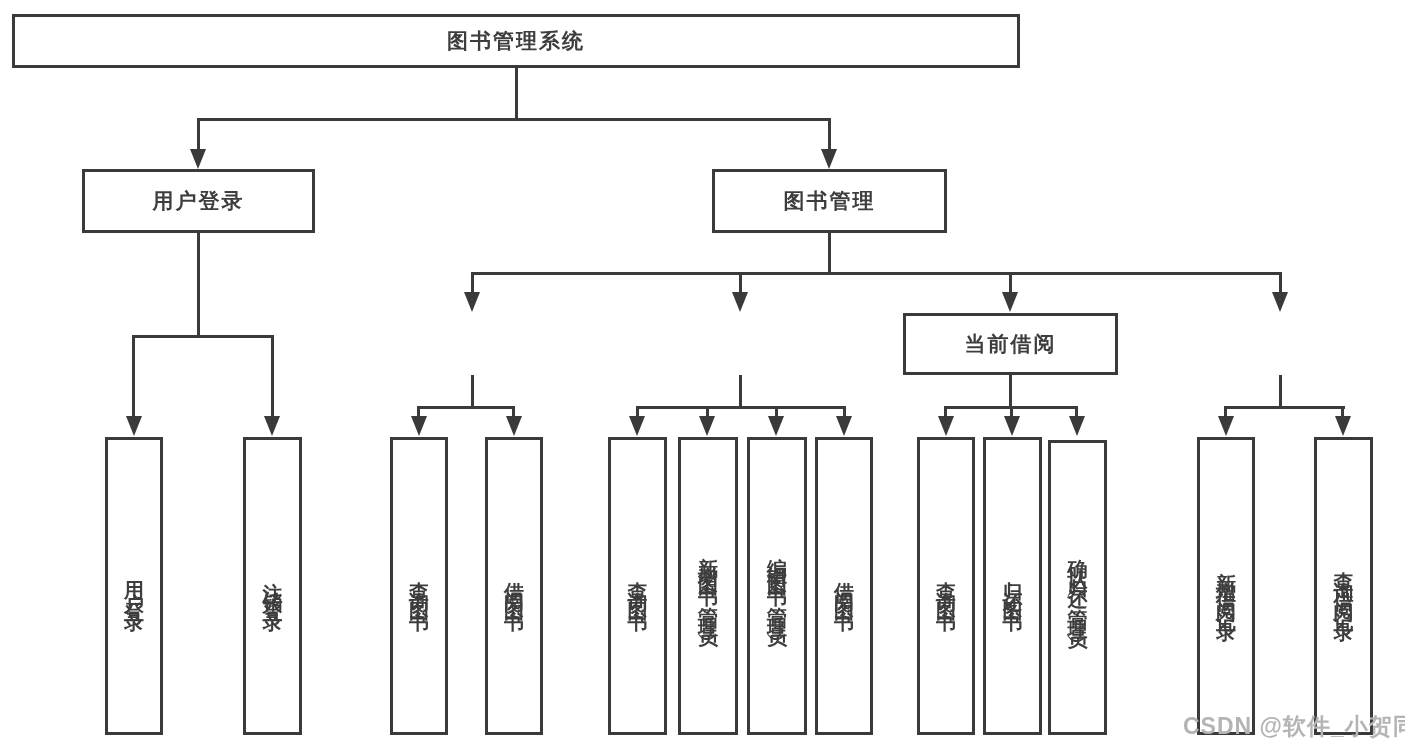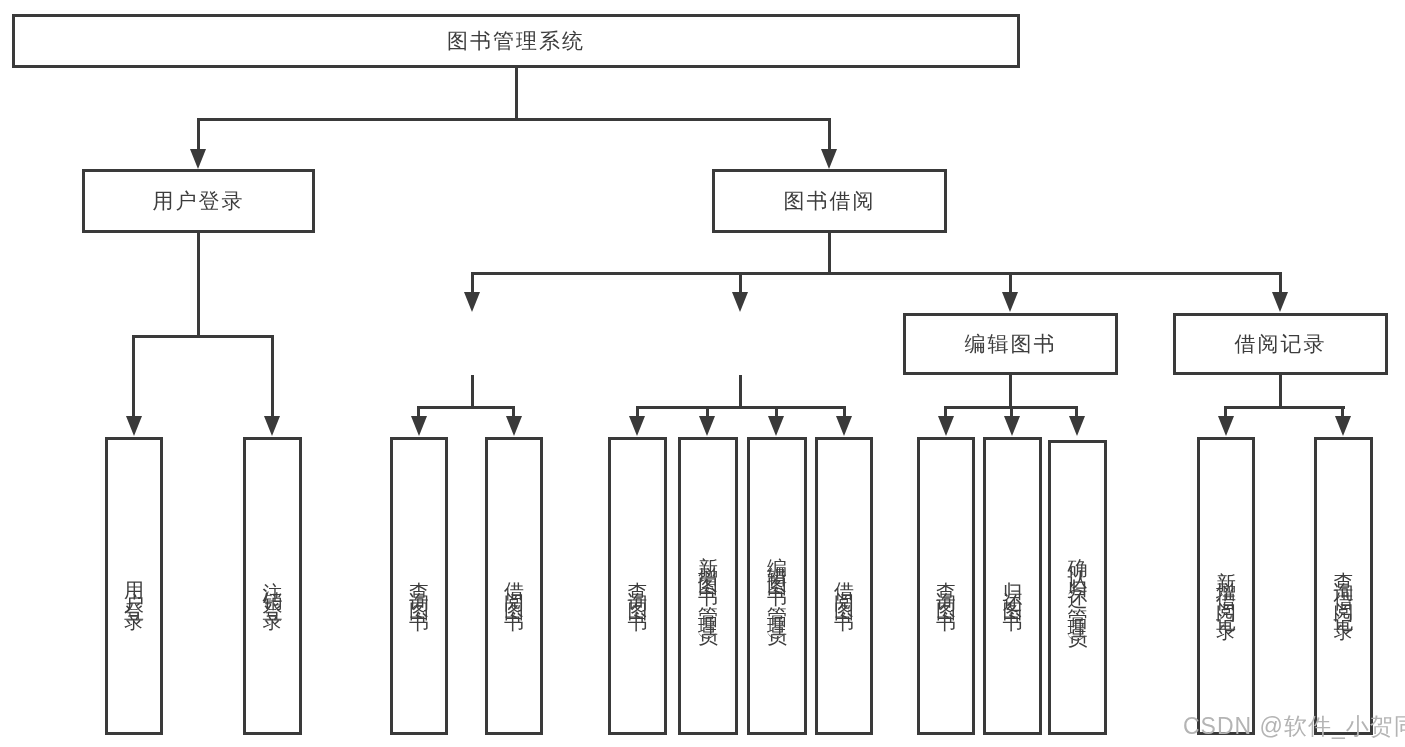--- a/index.html
+++ b/index.html
@@ -1,20 +1,21 @@
 <!DOCTYPE html>
 <html style="--line: #3a3a3a; --text: #3d3d3d; --wm: #b4b4b4; --background: #ffffff;"><head>
 <meta charset="utf-8">
 <style>
   html,body { margin:0; padding:0; }
   .stage {
     position:relative; width:1405px; height:747px;
     background:var(--background,#ffffff);
     font-family:"Liberation Sans","DejaVu Sans",sans-serif;
     overflow:hidden;
+    font-weight:bold;
   }
   .node {
     position:absolute; box-sizing:border-box;
     border:3px solid var(--line,#3a3a3a);
     background:#ffffff;
     display:flex; align-items:center; justify-content:center;
     color:var(--text,#3d3d3d);
     font-size:21px; letter-spacing:2px;
     z-index:2;
   }
@@ -96,24 +97,23 @@
   <div class="vl" style="left:1279px;top:375px;height:31px"></div>
   <div class="hl" style="left:1224px;top:406px;width:121px"></div>
   <div class="vl" style="left:1224px;top:406px;height:12px"></div>
   <div class="ar" style="left:1218px;top:416px"></div>
   <div class="vl" style="left:1341px;top:406px;height:12px"></div>
   <div class="ar" style="left:1335px;top:416px"></div>
 
   <div class="node" style="left:12px;top:14px;width:1008px;height:54px">图书管理系统</div>
 
   <div class="node" style="left:82px;top:169px;width:233px;height:64px">用户登录</div>
-  <div class="node" style="left:712px;top:169px;width:235px;height:64px">图书借阅</div>
+  <div class="node" style="left:712px;top:169px;width:235px;height:64px">图书管理</div>
 
-  <div class="node" style="left:903px;top:313px;width:215px;height:62px">编辑图书</div>
-  <div class="node" style="left:1173px;top:313px;width:215px;height:62px">借阅记录</div>
+  <div class="node" style="left:903px;top:313px;width:215px;height:62px">当前借阅</div>
 
   <div class="node leaf" style="left:105px;top:437px;width:58px;height:298px">
     <span class="vtext">用户登录</span>
     </div>
   <div class="node leaf" style="left:243px;top:437px;width:59px;height:298px">
     <span class="vtext">注销登录</span>
     </div>
 
   <div class="node leaf" style="left:390px;top:437px;width:58px;height:298px">
     <span class="vtext">查询图书</span>

